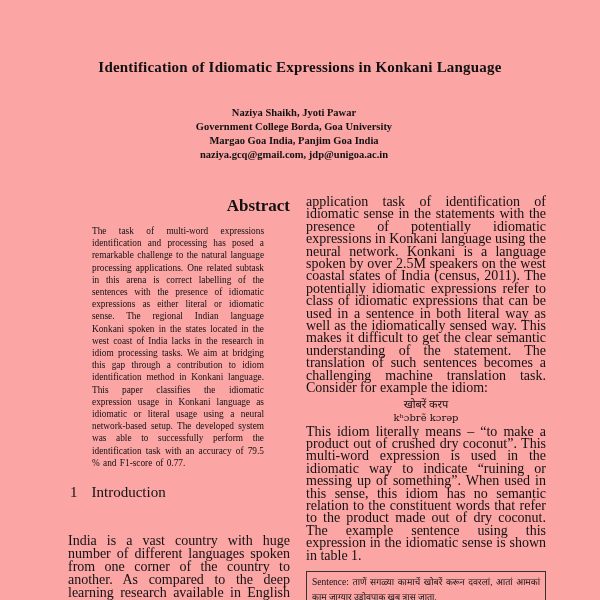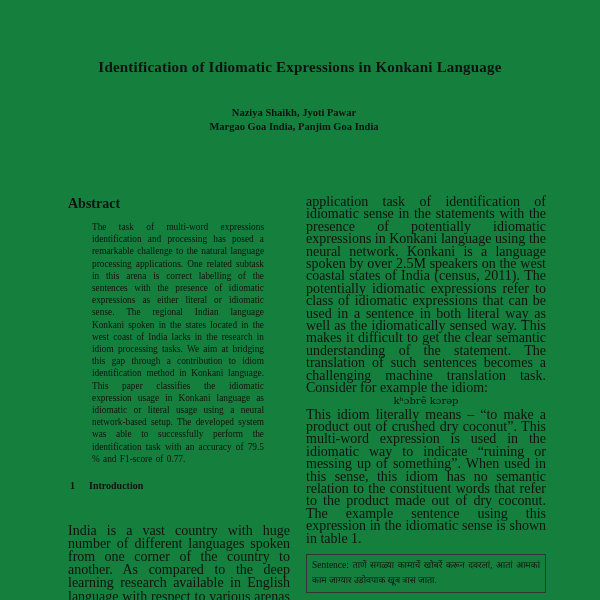--- a/index.html
+++ b/index.html
@@ -1,20 +1,20 @@
 <!DOCTYPE html>
 <html><head>
 <meta charset="utf-8">
 <style>
   html, body { margin: 0; padding: 0; background: #ffffff; }
   #page {
     position: relative;
     width: 600px;
     height: 600px;
-    background: #15803d;
+    background: #fca5a5;
     overflow: hidden;
     color: #111111;
     font-family: "Liberation Serif", serif;
   }
   .title-block {
     position: absolute;
     left: 0; right: 0;
     top: 57px;
     text-align: center;
   }
@@ -33,35 +33,35 @@
     font-size: 10.5px;
     line-height: 14px;
   }
   .col {
     position: absolute;
     top: 196px;
   }
   #left-col  { left: 68px;  width: 222px; }
   #right-col { left: 306px; width: 240px; }
   .abstract-heading {
-    text-align: left;
+    text-align: right;
     font-weight: bold;
-    font-size: 14px;
+    font-size: 17px;
     margin: 0 0 9px 0;
   }
   .abstract-body {
     font-size: 9.3px;
     line-height: 12.2px;
     text-align: justify;
     padding: 0 26px 0 24px;
     word-spacing: 1px;
   }
   .section-heading {
-    font-weight: bold;
-    font-size: 10px;
+    font-weight: normal;
+    font-size: 15px;
     margin: 15px 0 9px 2px;
   }
   .section-heading .sec-num { display: inline-block; margin-right: 14px; }
   .body-text {
     font-size: 14px;
     line-height: 13.1px;
     text-align: justify;
     margin-top: 33px;
   }
   .rbody {
@@ -116,34 +116,37 @@
 <body>
 
 <div id="page">
 
   <div class="title-block">
     <div class="paper-title">Identification of Idiomatic Expressions in Konkani Language</div>
   </div>
 
   <div class="author-block">
     <div>Naziya Shaikh, Jyoti Pawar</div>
+    <div>Government College Borda, Goa University</div>
     <div>Margao Goa India, Panjim Goa India</div>
+    <div>naziya.gcq@gmail.com, jdp@unigoa.ac.in</div>
   </div>
 
   <div id="left-col" class="col">
     <div class="abstract-heading">Abstract</div>
     <div class="abstract-body">The task of multi-word expressions identification and processing has posed a remarkable challenge to the natural language processing applications. One related subtask in this arena is correct labelling of the sentences with the presence of idiomatic expressions as either literal or idiomatic sense. The regional Indian language Konkani spoken in the states located in the west coast of India lacks in the research in idiom processing tasks. We aim at bridging this gap through a contribution to idiom identification method in Konkani language. This paper classifies the idiomatic expression usage in Konkani language as idiomatic or literal usage using a neural network-based setup. The developed system was able to successfully perform the identification task with an accuracy of 79.5 % and F1-score of 0.77.</div>
     <div class="section-heading">
       <span class="sec-num">1</span><span>Introduction</span>
     </div>
     <div class="body-text">India is a vast country with huge number of different languages spoken from one corner of the country to another. As compared to the deep learning research available in English language with respect to various arenas like question-answering, parts-of-speech tagging, idioms and metaphor detection and paraphrasing, etc., the</div>
   </div>
 
   <div id="right-col" class="col">
     <div class="rbody">application task of identification of idiomatic sense in the statements with the presence of potentially idiomatic expressions in Konkani language using the neural network. Konkani is a language spoken by over 2.5M speakers on the west coastal states of India (census, 2011). The potentially idiomatic expressions refer to class of idiomatic expressions that can be used in a sentence in both literal way as well as the idiomatically sensed way. This makes it difficult to get the clear semantic understanding of the statement. The translation of such sentences becomes a challenging machine translation task. Consider for example the idiom:</div>
+    <div class="idiom-line">खोबरें करप</div>
     <div class="translit-line">kʰɔbrẽ kɔrəp</div>
     <div class="rbody">This idiom literally means – “to make a product out of crushed dry coconut”. This multi-word expression is used in the idiomatic way to indicate “ruining or messing up of something”. When used in this sense, this idiom has no semantic relation to the constituent words that refer to the product made out of dry coconut. The example sentence using this expression in the idiomatic sense is shown in table 1.</div>
 
     <div class="example-table">
       <div class="row">
         <div class="dev-sentence">
           <span class="latin-label">Sentence: </span><span>ताणें सगळ्या कामाचें खोबरें करून दवरलां, आतां आमकां काम जाग्यार उडोवपाक खूब त्रास जाता.</span>
         </div>
       </div>
     </div>

